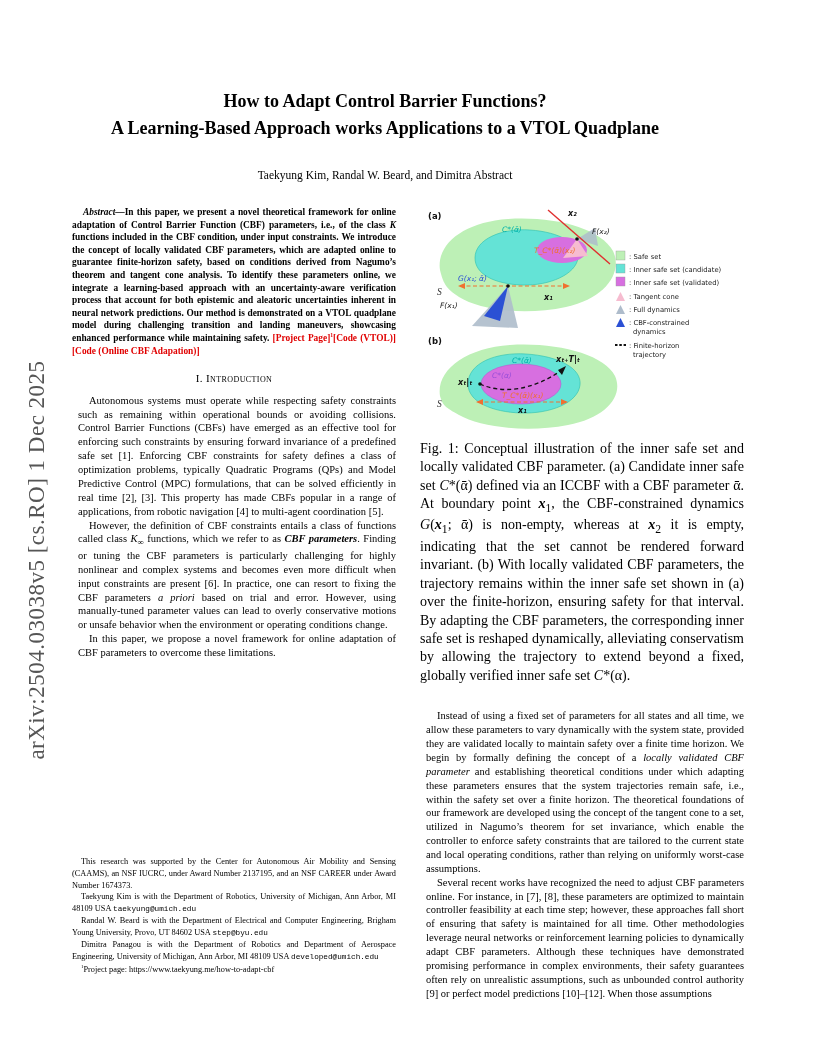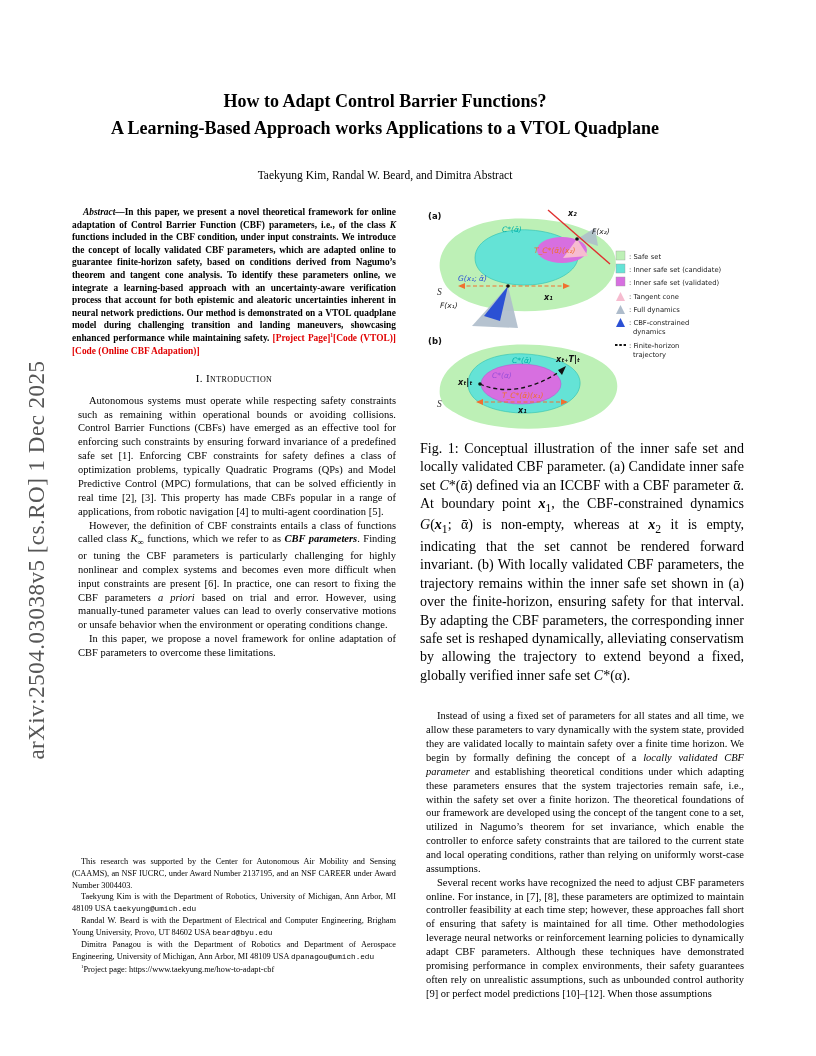--- a/index.html
+++ b/index.html
@@ -69,24 +69,24 @@
     <p class="abstract"><span><i>Abstract</i>—In this paper, we present a novel theoretical framework for online adaptation of Control Barrier Function (CBF) parameters, i.e., of the class <i>K</i> functions included in the CBF condition, under input constraints. We introduce the concept of locally validated CBF parameters, which are adapted online to guarantee finite-horizon safety, based on conditions derived from Nagumo’s theorem and tangent cone analysis. To identify these parameters online, we integrate a learning-based approach with an uncertainty-aware verification process that account for both epistemic and aleatoric uncertainties inherent in neural network predictions. Our method is demonstrated on a VTOL quadplane model during challenging transition and landing maneuvers, showcasing enhanced performance while maintaining safety. </span><span class="red"><span>[Project Page]</span><sup>1</sup></span><span class="red">[Code (VTOL)]</span> <span class="red">[Code (Online CBF Adapation)]</span></p>
 
     <h2 class="sec">I. Introduction</h2>
 
     <p class="body">Autonomous systems must operate while respecting safety constraints such as remaining within operational bounds or avoiding collisions. Control Barrier Functions (CBFs) have emerged as an effective tool for enforcing such constraints by ensuring forward invariance of a predefined safe set [1]. Enforcing CBF constraints for safety defines a class of optimization problems, typically Quadratic Programs (QPs) and Model Predictive Control (MPC) formulations, that can be solved efficiently in real time [2], [3]. This property has made CBFs popular in a range of applications, from robotic navigation [4] to multi-agent coordination [5].</p>
     <p class="body">However, the definition of CBF constraints entails a class of functions called class <i>K</i><sub>∞</sub> functions, which we refer to as <b><i>CBF parameters</i></b>. Finding or tuning the CBF parameters is particularly challenging for highly nonlinear and complex systems and becomes even more difficult when input constraints are present [6]. In practice, one can resort to fixing the CBF parameters <i>a priori</i> based on trial and error. However, using manually-tuned parameter values can lead to overly conservative motions or unsafe behavior when the environment or operating conditions change.</p>
     <p class="body">In this paper, we propose a novel framework for online adaptation of CBF parameters to overcome these limitations.</p>
   </div>
 
   <div class="footnotes">
-    <p>This research was supported by the Center for Autonomous Air Mobility and Sensing (CAAMS), an NSF IUCRC, under Award Number 2137195, and an NSF CAREER under Award Number 3004403.</p>
+    <p>This research was supported by the Center for Autonomous Air Mobility and Sensing (CAAMS), an NSF IUCRC, under Award Number 2137195, and an NSF CAREER under Award Number 1674373.</p>
     <p>Taekyung Kim is with the Department of Robotics, University of Michigan, Ann Arbor, MI 48109 USA <span class="mono">taekyung@umich.edu</span></p>
-    <p>Randal W. Beard is with the Department of Electrical and Computer Engineering, Brigham Young University, Provo, UT 84602 USA <span class="mono">beard@byu.edu</span></p>
-    <p>Dimitra Panagou is with the Department of Robotics and Department of Aerospace Engineering, University of Michigan, Ann Arbor, MI 48109 USA <span class="mono">dpanagou@umich.edu</span></p>
+    <p>Randal W. Beard is with the Department of Electrical and Computer Engineering, Brigham Young University, Provo, UT 84602 USA <span class="mono">step@byu.edu</span></p>
+    <p>Dimitra Panagou is with the Department of Robotics and Department of Aerospace Engineering, University of Michigan, Ann Arbor, MI 48109 USA <span class="mono">developed@umich.edu</span></p>
     <p><sup>1</sup>Project page: https://www.taekyung.me/how-to-adapt-cbf</p>
   </div>
 
   <div class="col col-right">
 
     <div class="fig">
       <svg width="324" height="226" viewBox="0 0 324 226">
 
         <g>
           <text class="ftag" x="8" y="13">(a)</text>

